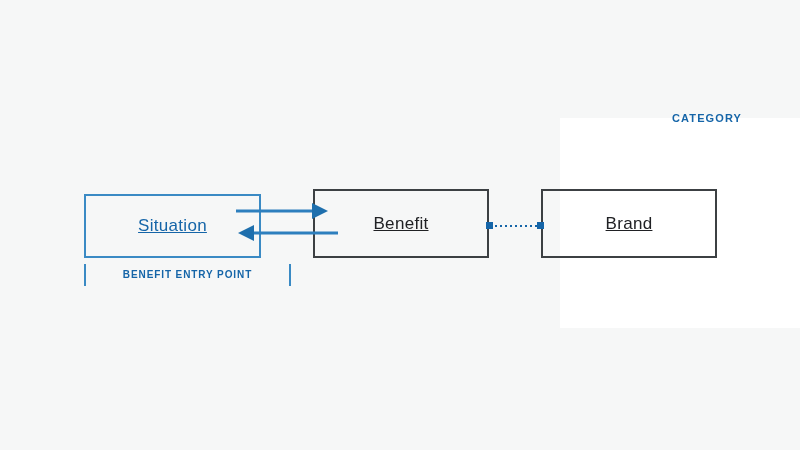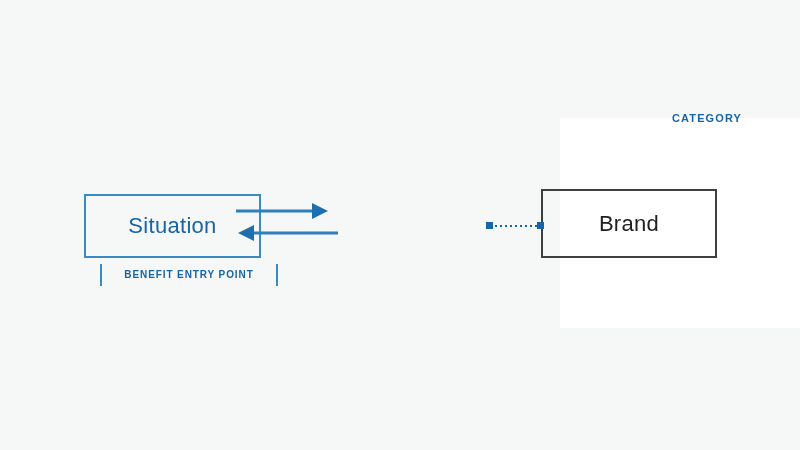--- a/index.html
+++ b/index.html
@@ -44,22 +44,23 @@
   
   .node {
     position: absolute;
     box-sizing: border-box;
     display: flex;
     align-items: center;
     justify-content: center;
     background: transparent;
   }
   .node-label {
-    font-size: 22px;
+    font-size: 17px;
     letter-spacing: 0.3px;
+    text-decoration: underline;
   }
 
   .node-situation {
     left: 84px;
     top: 194px;
     width: 177px;
     height: 64px;
     border: 2px solid #3a8ac4;
   }
   .node-situation .node-label {
@@ -112,23 +113,23 @@
   .conn-dotted {
     left: 484px;
     top: 218px;
     width: 62px;
     height: 16px;
   }
 
   
   .entry-bracket {
     position: absolute;
-    left: 100px;
+    left: 84px;
     top: 264px;
-    width: 178px;
+    width: 207px;
     height: 24px;
   }
   .entry-tick {
     position: absolute;
     top: 0;
     width: 2px;
     height: 22px;
     background: #3a8ac4;
   }
   .entry-tick-left  { left: 0; }
@@ -151,20 +152,23 @@
 
 <div id="canvas">
 
   <div class="category-panel"></div>
   <div class="category-label">CATEGORY</div>
 
   <div class="node node-situation">
     <span class="node-label">Situation</span>
   </div>
 
+  <div class="node node-benefit">
+    <span class="node-label">Benefit</span>
+  </div>
 
   <div class="node node-brand">
     <span class="node-label">Brand</span>
   </div>
 
   <div class="conn conn-forward">
     <svg width="92" height="22" viewBox="0 0 92 22">
       <line x1="0" y1="11" x2="78" y2="11" stroke="#2d7fbe" stroke-width="3"></line>
       <polygon points="76,3 92,11 76,19" fill="#1e6fad"></polygon>
     </svg>

